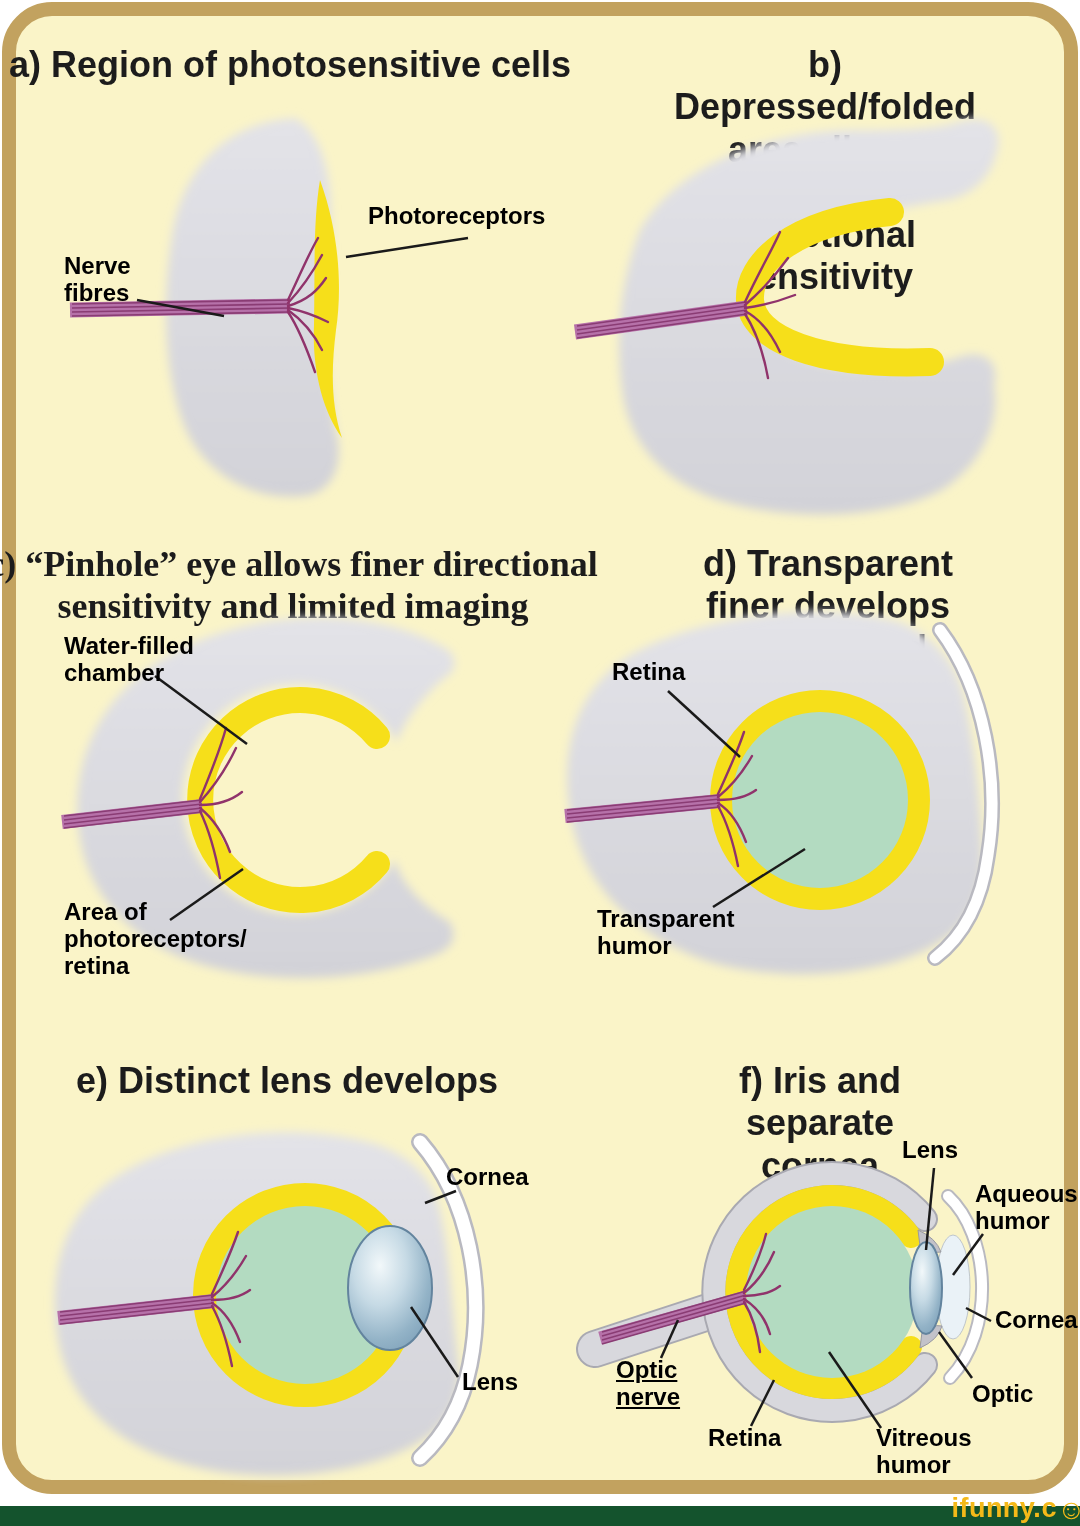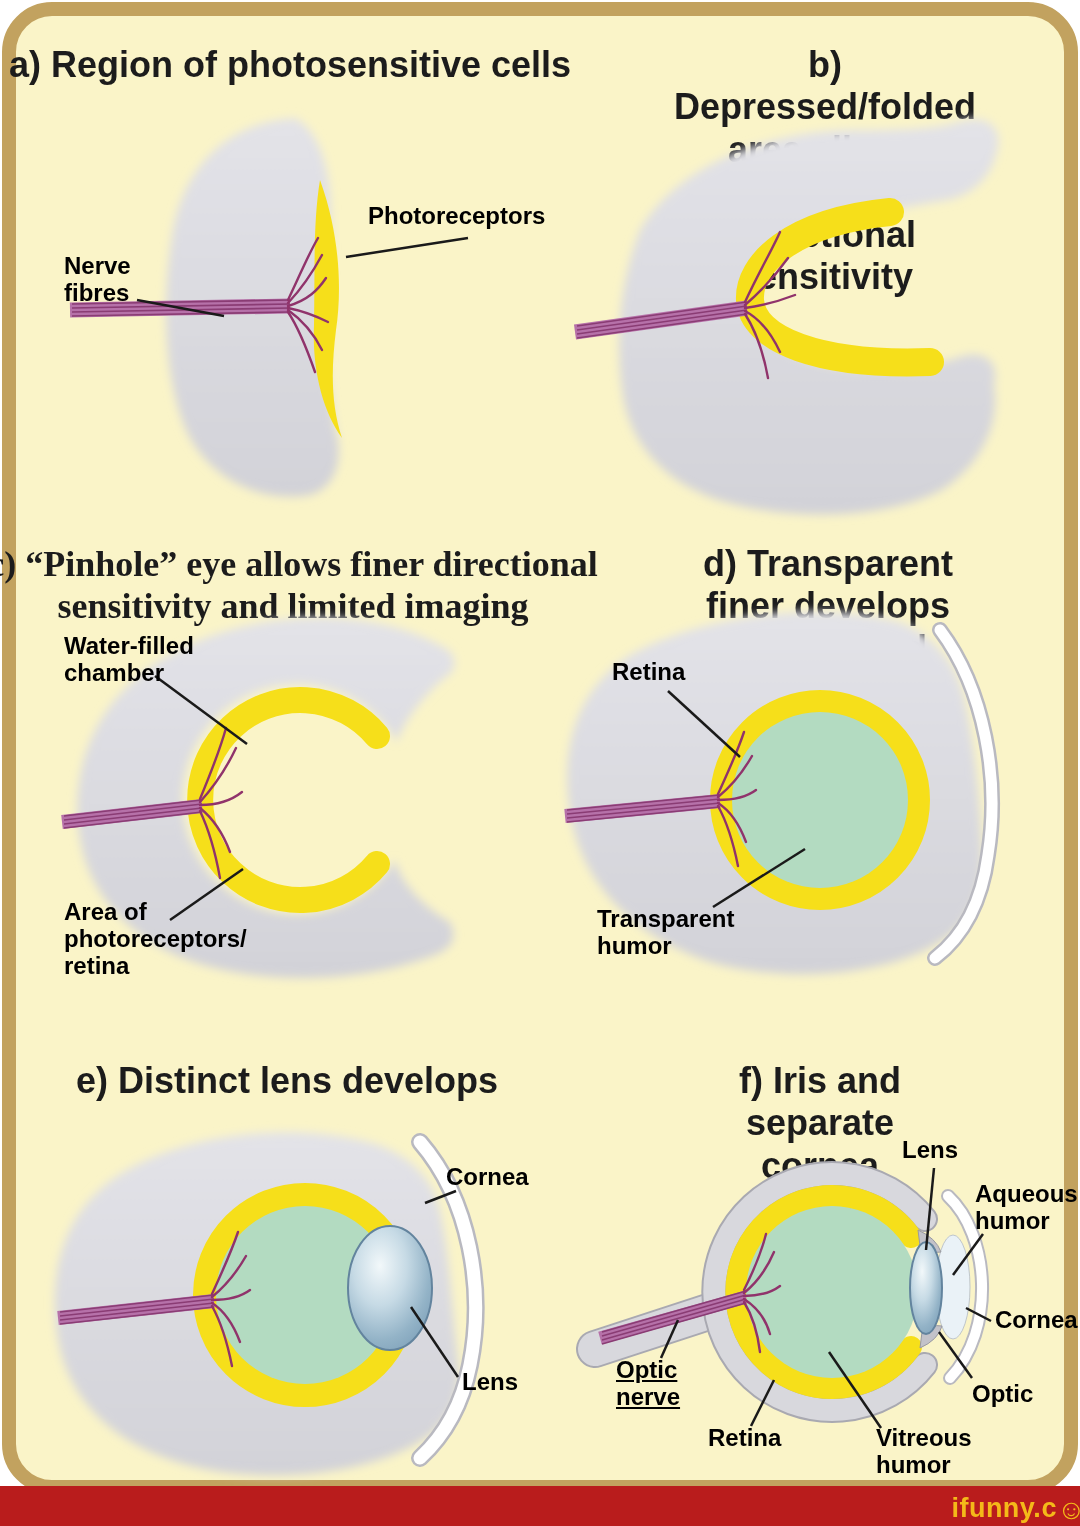--- a/index.html
+++ b/index.html
@@ -7,22 +7,22 @@
     width:1080px;height:1526px;position:relative;overflow:hidden;
     background:#ffffff;
     font-family:"Liberation Sans", sans-serif;
   }
   .frame{
     position:absolute;left:2px;top:2px;width:1076px;height:1492px;
     box-sizing:border-box;border:14px solid #C2A25F;border-radius:50px;
     background:#FAF4C8;
   }
   .bottom-bar{
-    position:absolute;left:0;bottom:0;width:1080px;height:40px;
-    background:#b91c1c;
+    position:absolute;left:0;bottom:0;width:1080px;height:20px;
+    background:#14532d;
   }
   .watermark{
     position:absolute;right:-6px;bottom:0px;
     color:#F4B919;font-weight:bold;font-size:27px;letter-spacing:0.5px;
     white-space:nowrap;
   }
   .watermark .smiley{font-size:28px;vertical-align:-2px;}
   .title{
     position:absolute;color:#1C1C1C;font-weight:bold;font-size:36px;
     line-height:1.18;text-align:center;white-space:pre-line;

